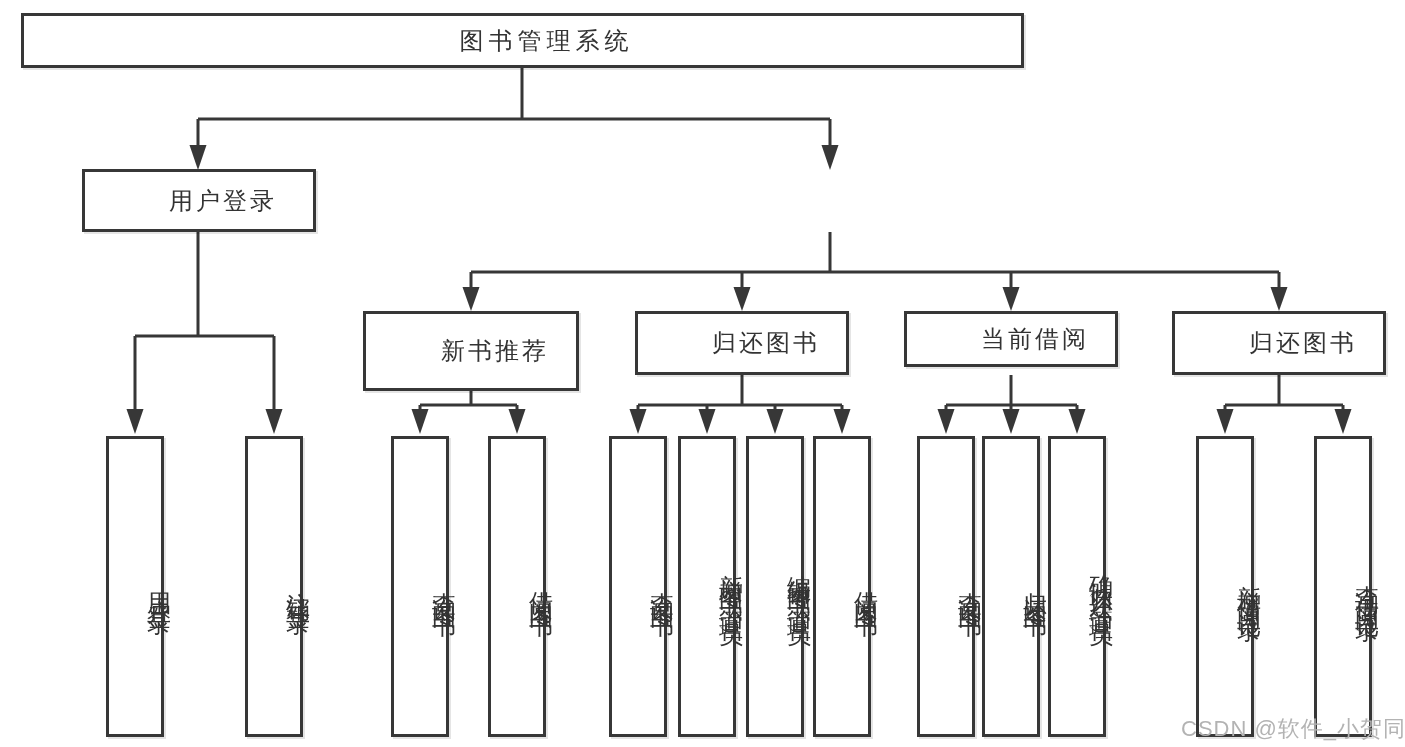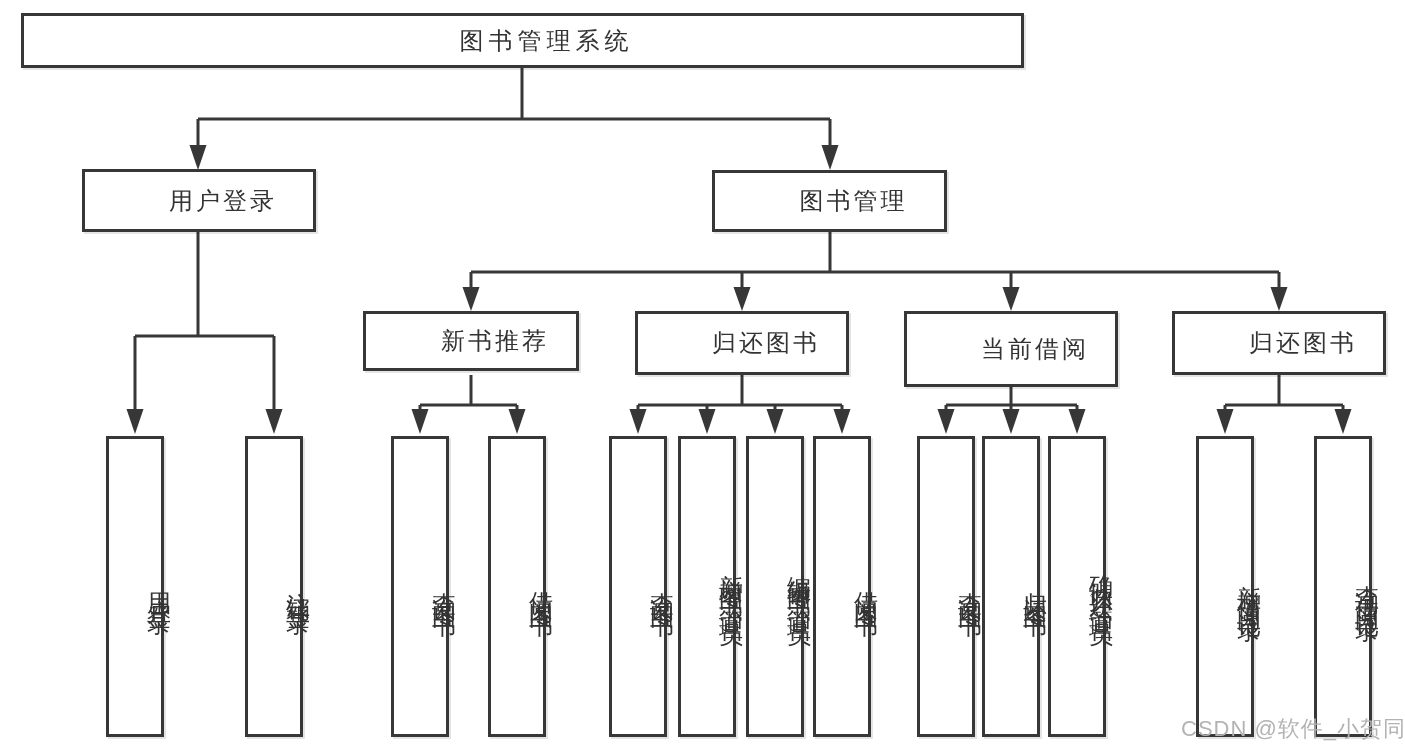--- a/index.html
+++ b/index.html
@@ -94,25 +94,24 @@
     <polygon class="ah" points="937.5,409 954.5,409 946,434"></polygon>
     <polygon class="ah" points="1002.5,409 1019.5,409 1011,434"></polygon>
     <polygon class="ah" points="1068.5,409 1085.5,409 1077,434"></polygon>
     <polygon class="ah" points="1216.5,409 1233.5,409 1225,434"></polygon>
     <polygon class="ah" points="1334.5,409 1351.5,409 1343,434"></polygon>
   </svg>
 
   <div class="box title" style="left:21px; top:13px; width:1003px; height:55px;">图书管理系统</div>
 
   <div class="box" style="left:82px; top:169px; width:234px; height:63px;">用户登录</div>
-  <div class="box" style="left:712px; top:170px; width:235px; height:62px;">图书管理</div>
 
-  <div class="box" style="left:363px; top:311px; width:216px; height:60px;">新书推荐</div>
+  <div class="box" style="left:363px; top:311px; width:216px; height:80px;">新书推荐</div>
   <div class="box" style="left:635px; top:311px; width:214px; height:64px;">归还图书</div>
-  <div class="box" style="left:904px; top:311px; width:214px; height:76px;">当前借阅</div>
+  <div class="box" style="left:904px; top:311px; width:214px; height:56px;">当前借阅</div>
   <div class="box" style="left:1172px; top:311px; width:214px; height:64px;">归还图书</div>
 
   <div class="box v" style="left:106px; top:436px; width:58px; height:301px;">用户登录</div>
   <div class="box v" style="left:245px; top:436px; width:58px; height:301px;">注销登录</div>
 
   <div class="box v" style="left:391px; top:436px; width:58px; height:301px;">查询图书</div>
   <div class="box v" style="left:488px; top:436px; width:58px; height:301px;">借阅图书</div>
 
   <div class="box v" style="left:609px; top:436px; width:58px; height:301px;">查询图书</div>
   <div class="box v" style="left:678px; top:436px; width:58px; height:301px;">新增图书（管理员）</div>

